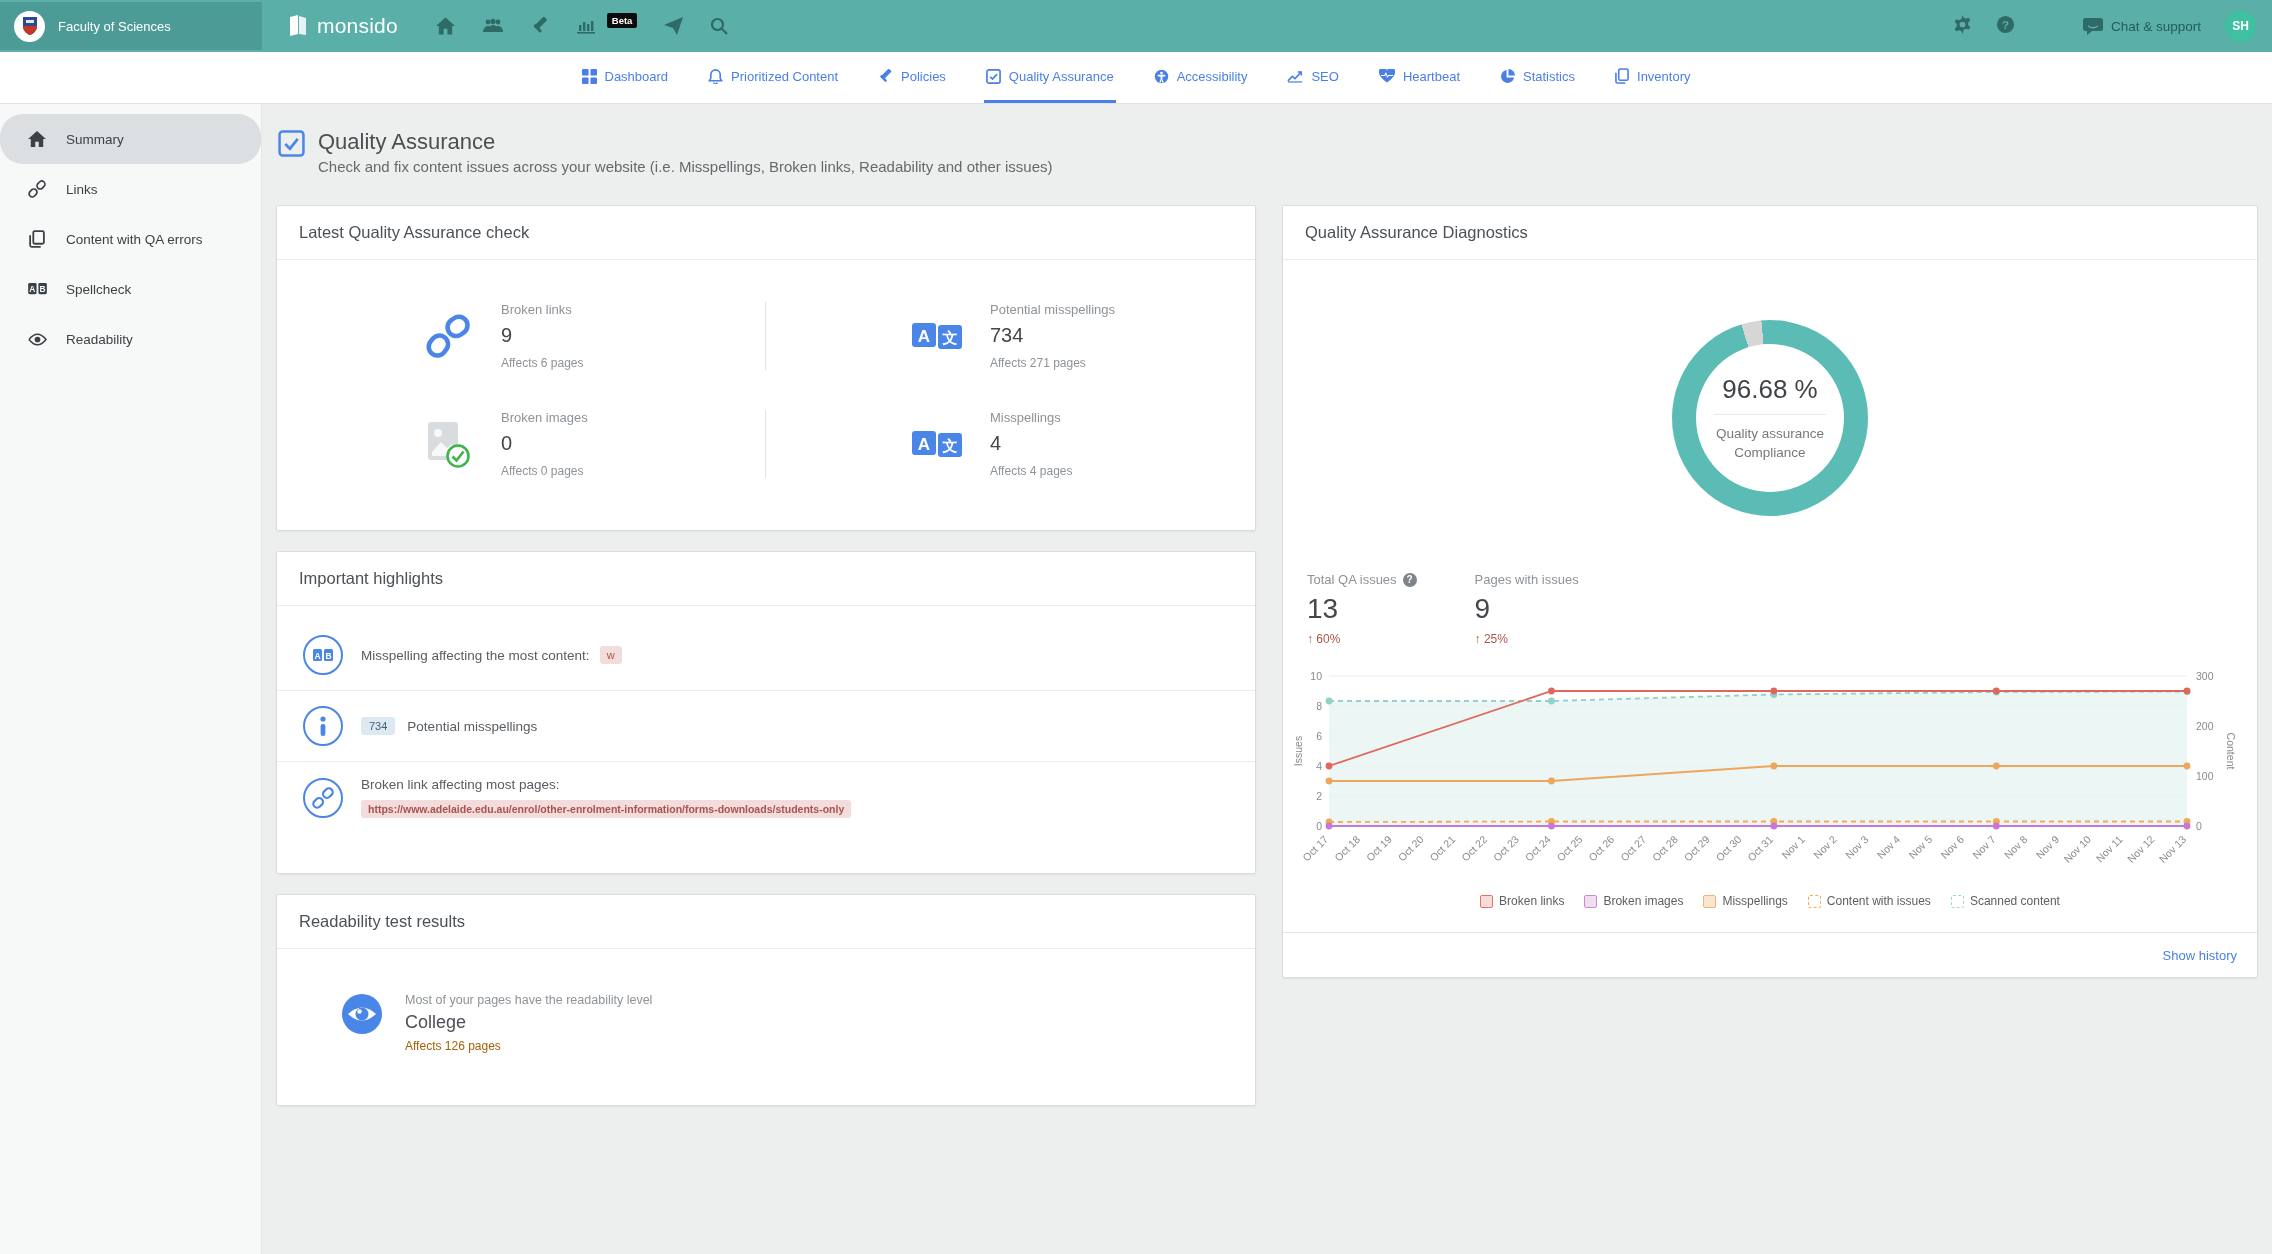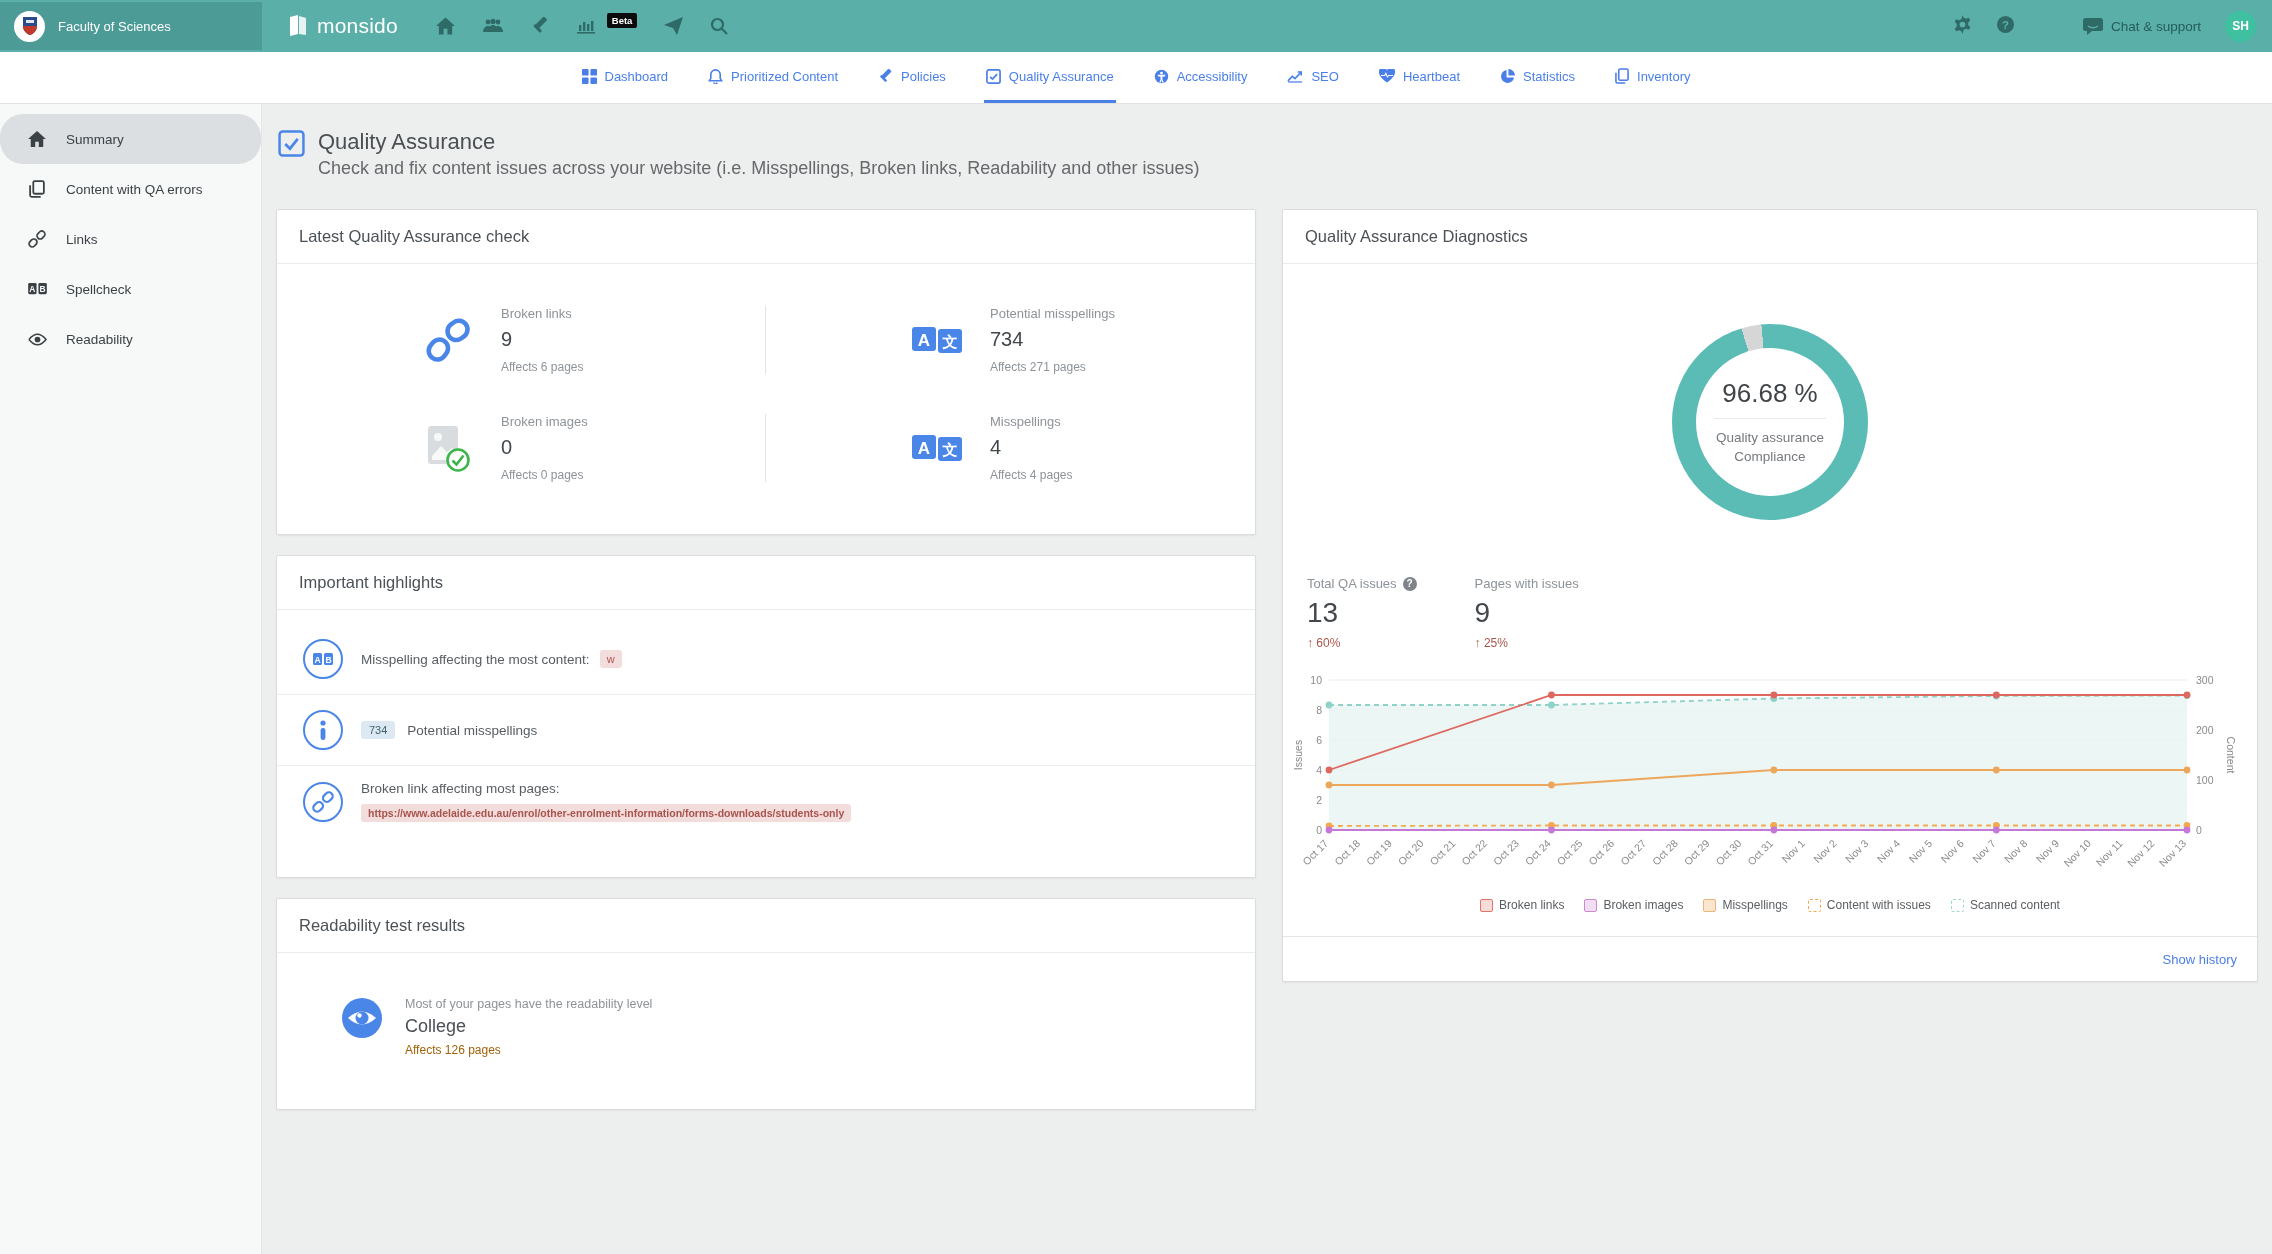--- a/index.html
+++ b/index.html
@@ -36,21 +36,21 @@
   .layout { display:flex; height:1154px; }
   .sidebar { width:262px; flex:none; background:#f7f8f8; border-right:1px solid #e6e6e6; padding-top:10px; }
   .side-item { height:50px; display:flex; align-items:center; gap:19px; padding-left:27px;
     color:#3b4246; font-size:13.5px; cursor:pointer; }
   .side-item.active { background:#dbdfe2;border-radius:23px; }
   .side-item .i { width:20px; display:flex; justify-content:center; color:#3b4246; }
 
   .main { flex:1; padding:26px 14px 0 14px; }
   .page-head { display:flex; gap:13px; align-items:flex-start; padding-left:2px; }
   .page-title { font-size:22px; color:#4a4f54; font-weight:400; line-height:1.1; }
-  .page-sub { font-size:18px; color:#66696c; margin-top:4px; }
+  .page-sub { font-size:15px; color:#66696c; margin-top:4px; }
 
   .cols { display:flex; gap:26px; margin-top:30px; align-items:flex-start; }
   .col-left { width:980px; flex:none; }
   .col-right { width:976px; flex:none; }
 
   .panel { background:#fff; border:1px solid #dcdcdc; border-radius:2px;
     box-shadow:0 1px 2px rgba(0,0,0,.05); }
   .panel + .panel { margin-top:20px; }
   .panel-title { padding:17px 22px; font-size:16.5px; color:#4b5156; border-bottom:1px solid #ebebeb; }
 
@@ -290,37 +290,37 @@
       <div class="side-item active">
         <span class="i">
           <svg width="18" height="16" viewBox="0 0 20 18" fill="currentColor">
             <path d="M10 0 L20 9 H17 V18 H12 V12 H8 V18 H3 V9 H0 Z"></path>
           </svg>
         </span>
         <span>Summary</span>
       </div>
       <div class="side-item">
         <span class="i">
-          <svg width="16" height="18" viewBox="0 0 15 17" fill="none" stroke="currentColor" stroke-width="1.7">
-            <rect x="4" y="1" width="10" height="12" rx="1.5"></rect>
-            <path d="M11 16 H2.5 A1.5 1.5 0 0 1 1 14.5 V5"></path>
-          </svg>
-        </span>
-        <span>Content with QA errors</span>
-      </div>
-      <div class="side-item">
-        <span class="i">
           <svg width="18" height="18" viewBox="0 0 20 20" fill="none" stroke="currentColor" stroke-width="1.9">
             <g transform="rotate(-45 10 10)">
               <rect x="-1" y="6.5" width="9.5" height="7" rx="3.5"></rect>
               <rect x="11.5" y="6.5" width="9.5" height="7" rx="3.5"></rect>
             </g>
           </svg>
         </span>
         <span>Links</span>
+      </div>
+      <div class="side-item">
+        <span class="i">
+          <svg width="16" height="18" viewBox="0 0 15 17" fill="none" stroke="currentColor" stroke-width="1.7">
+            <rect x="4" y="1" width="10" height="12" rx="1.5"></rect>
+            <path d="M11 16 H2.5 A1.5 1.5 0 0 1 1 14.5 V5"></path>
+          </svg>
+        </span>
+        <span>Content with QA errors</span>
       </div>
       <div class="side-item">
         <span class="i">
           <svg width="19" height="14" viewBox="0 0 20 15">
             <rect x="0" y="1" width="9" height="12" rx="1.5" fill="currentColor"></rect>
             <rect x="11" y="1" width="9" height="12" rx="1.5" fill="currentColor"></rect>
             <text x="4.5" y="10.5" font-size="9" font-weight="bold" fill="#f7f8f8" text-anchor="middle">A</text>
             <text x="15.5" y="10.5" font-size="9" font-weight="bold" fill="#f7f8f8" text-anchor="middle">B</text>
           </svg>
         </span>

